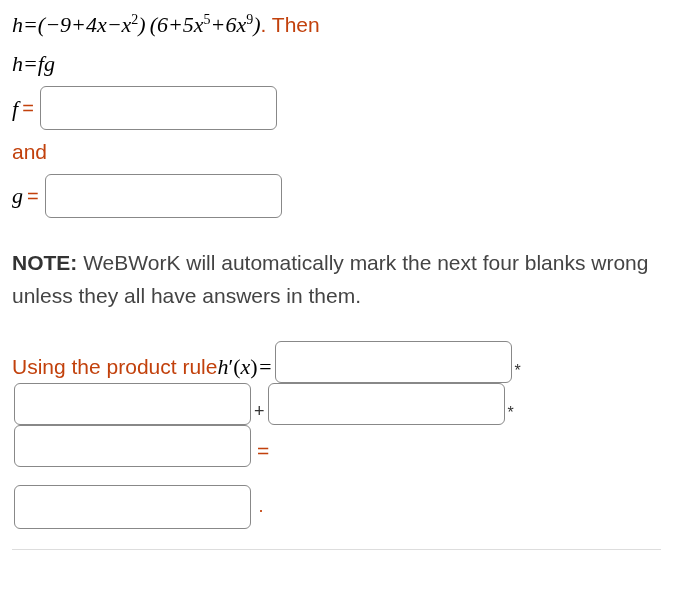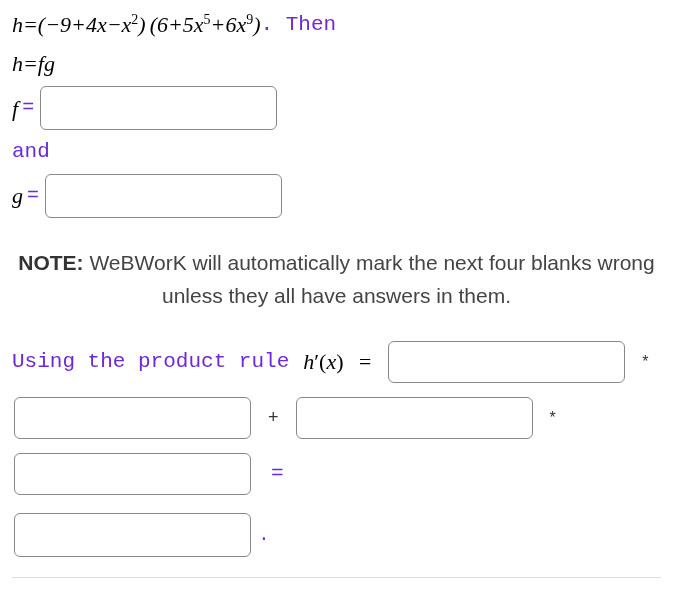--- a/index.html
+++ b/index.html
@@ -57,35 +57,34 @@
     .input-box.small {
       min-width: 28px;
       height: 42px;
     }
     .note {
       margin-top: 28px;
       margin-bottom: 28px;
       font-size: 21px;
       color: #444;
       line-height: 1.6;
-      text-align: center;
     }
     .note b {
       font-weight: bold;
       color: #333;
     }
     .text-plain {
-      font-family: Liberation Mono, monospace;
-      color: #6d28d9;
+      font-family: Liberation Sans, sans-serif;
+      color: #c2410c;
       font-size: 21px;
     }
     .eq-line {
       display: flex;
-      align-items: center;
-      gap: 14px;
+      align-items: flex-end;
+      gap: 0;
       flex-wrap: wrap;
     }
     .star {
       font-family: Arial, sans-serif;
       font-size: 16px;
       font-style: normal;
       padding: 0 1px;
     }
     .plus {
       font-family: Arial, sans-serif;

